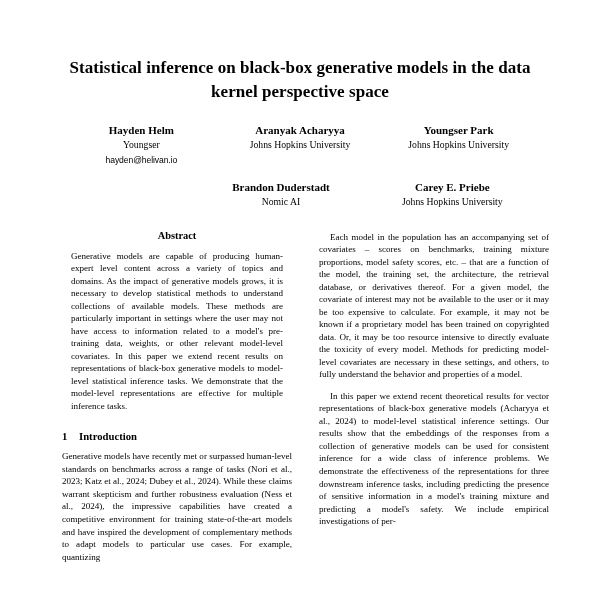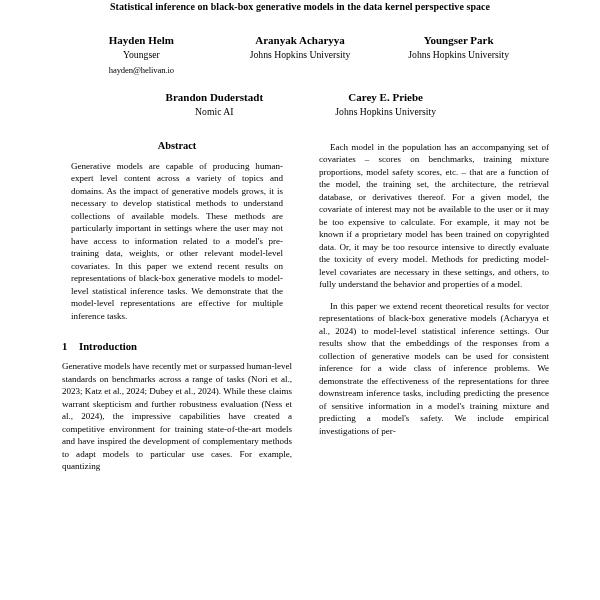--- a/index.html
+++ b/index.html
@@ -20,38 +20,39 @@
     height: 600px;
     background: #ffffff;
     box-sizing: border-box;
     padding: 0 62px;
     overflow: hidden;
   }
 
   
   .title {
     margin: 0;
+    padding-top: 56px;
     text-align: center;
-    font-size: 10px;
+    font-size: 17px;
     font-weight: bold;
     line-height: 1.42;
     letter-spacing: 0.05px;
   }
 
   
   .authors {
     margin-top: 19px;
   }
   .author-row {
     display: flex;
     width: 100%;
   }
   .author-row.row2 {
     margin-top: 14px;
-    justify-content: center;
+    justify-content: flex-end;
   }
   .author {
     flex: 1 1 0;
     text-align: center;
     line-height: 1.32;
   }
   .author-row.row2 .author {
     flex: 0 0 36%;
   }
   .author-name {
@@ -59,21 +60,21 @@
     font-weight: bold;
     font-size: 11px;
   }
   .author-affil {
     display: block;
     font-size: 9.7px;
     margin-top: 1.5px;
   }
   .author-email {
     display: block;
-    font-family: Liberation Serif, serif;
+    font-family: Liberation Sans, sans-serif;
     font-size: 8.6px;
     margin-top: 2.5px;
     letter-spacing: -0.1px;
   }
 
   
   .columns {
     display: flex;
     margin-top: 21px;
     column-gap: 27px;

